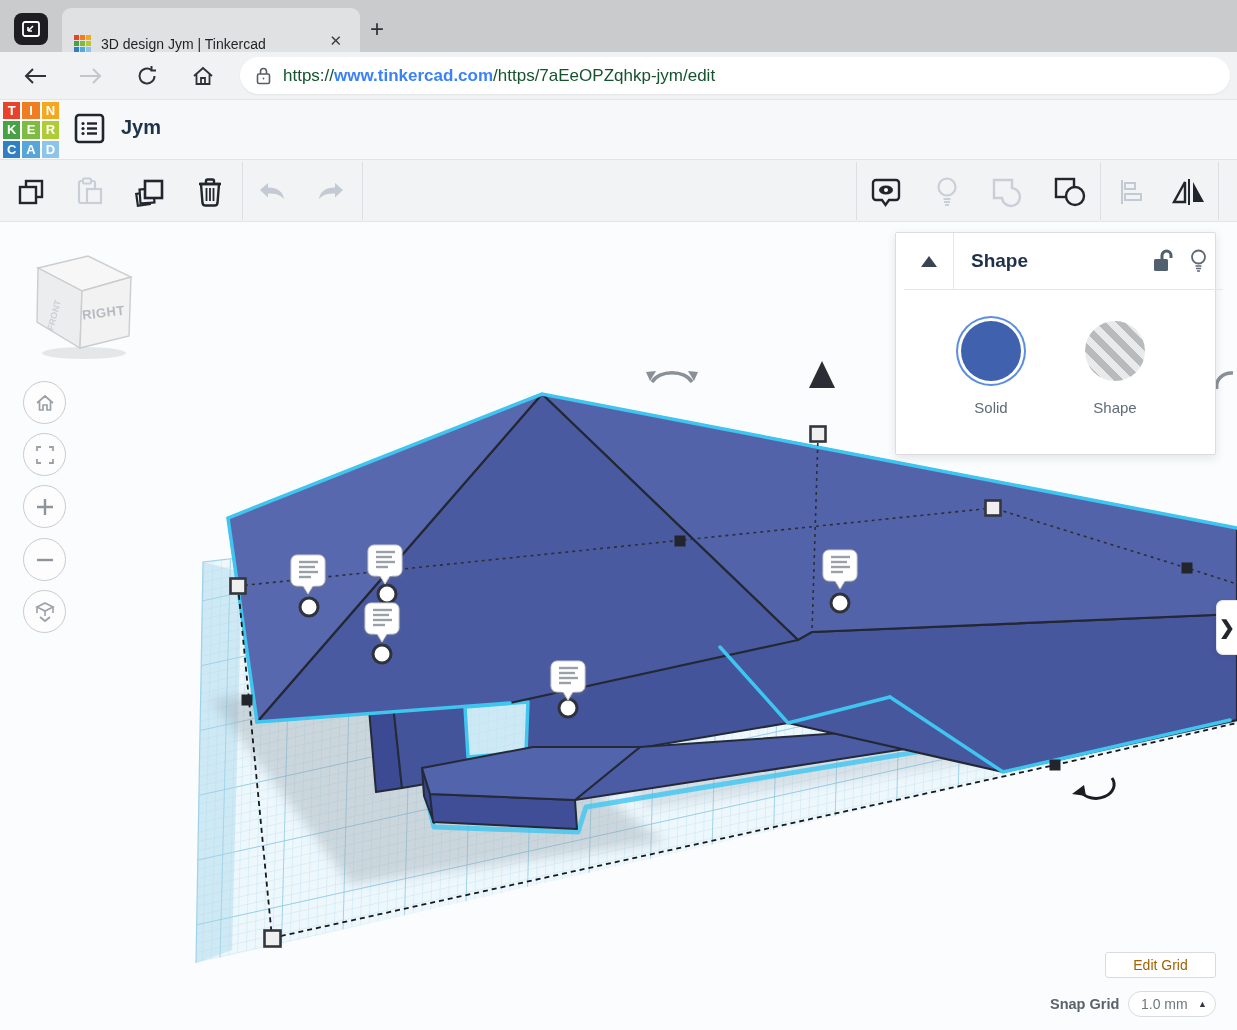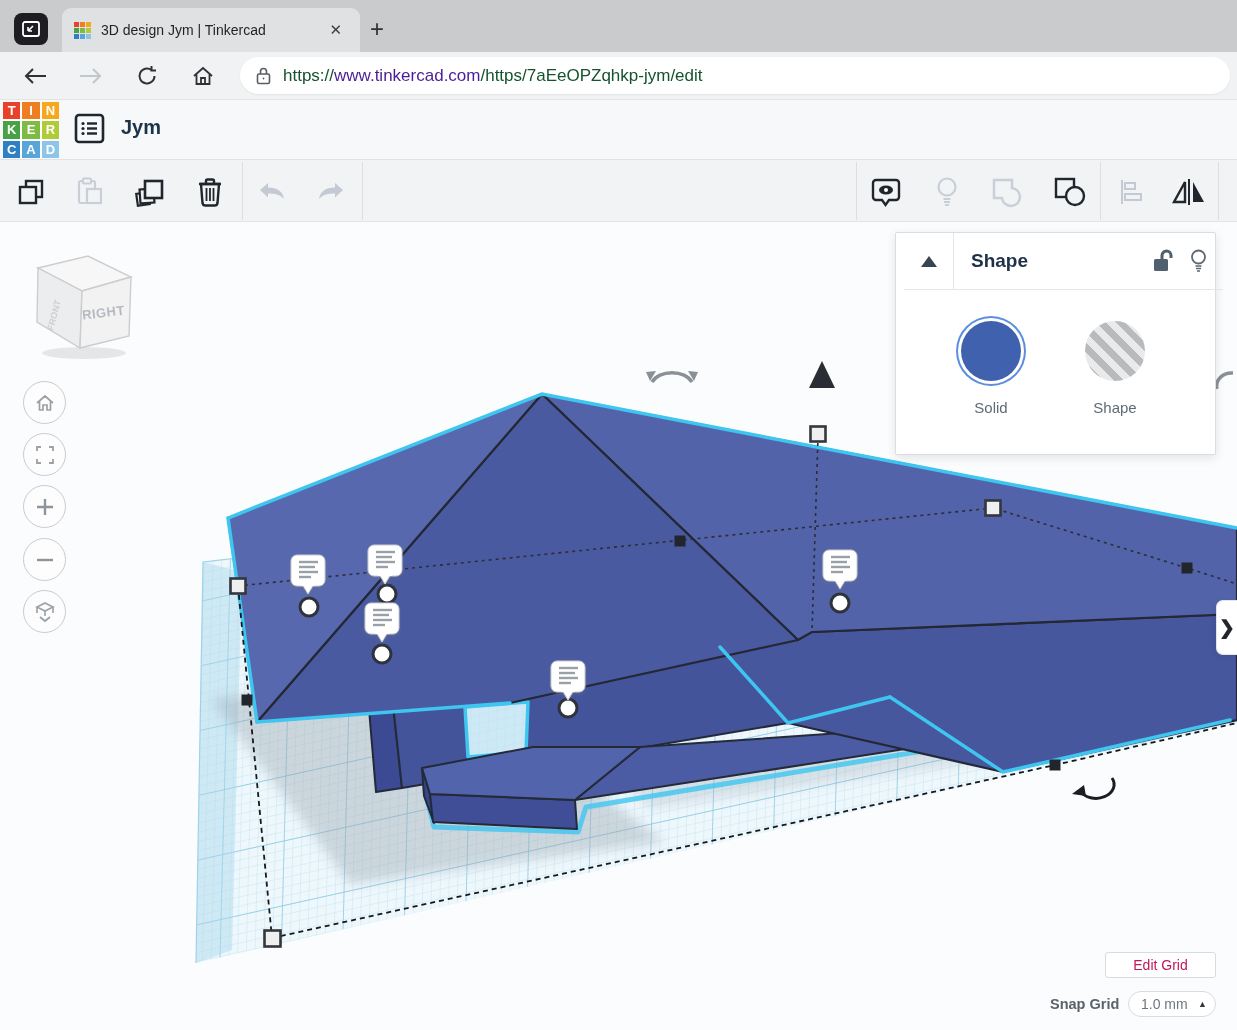--- a/index.html
+++ b/index.html
@@ -6,37 +6,37 @@
   html,body { width:1237px; height:1030px; overflow:hidden;
     font-family:"Liberation Sans", sans-serif; background:#FBFCFD; }
   .abs { position:absolute; }
   #stage { position:relative; width:1237px; height:1030px; }
 
   
   #titlebar { left:0; top:0; width:1237px; height:52px; background:#C9CBCC; }
   #winbtn { left:14px; top:13px; width:34px; height:32px; background:#1E1E22;
     border-radius:8px; display:flex; align-items:center; justify-content:center; }
   #tab { left:62px; top:8px; width:298px; height:44px; background:#DFE1E2;
-    border-radius:9px 9px 0 0; display:flex; align-items:center; padding:0 12px; }
+    border-radius:9px 9px 0 0; display:flex; align-items:flex-end; padding:0 12px; }
   .favicon { width:17px; height:17px; display:grid;
     grid-template-columns:repeat(3,1fr); grid-template-rows:repeat(3,1fr); gap:1px; }
   .favicon i { display:block; }
   #tab-title { margin-left:10px; font-size:14px; color:#1F2124; white-space:nowrap;
     overflow:hidden; flex:1; }
   #tab-close { font-size:15px; color:#3B3E42; padding:2px 6px; cursor:default; }
   #newtab { left:370px; top:17px; font-size:24px; color:#2E3235; line-height:24px; }
 
   #navbar { left:0; top:52px; width:1237px; height:48px; background:#F0F2F3;
     border-bottom:1px solid #E2E4E6; display:flex; align-items:center; }
   .navico { width:34px; height:34px; display:flex; align-items:center; justify-content:center; }
   #addressbar { left:240px; top:57px; width:990px; height:37px; background:#FFFFFF;
     border-radius:19px; display:flex; align-items:center; padding:0 16px;
     box-shadow:0 1px 2px rgba(0,0,0,.06); }
   #url { font-size:17px; margin-left:12px; white-space:nowrap; }
-  #url .dim { color:#14532d; } #url .host { color:#4c1d95; }
+  #url .dim { color:#14532d; } #url .host { color:#3b82f6;font-weight:bold; }
 
   
   #tkheader { left:0; top:100px; width:1237px; height:60px; background:#F7F8F9;
     border-bottom:1px solid #E1E3E5; }
   #logo { left:3px; top:102px; width:56px; height:56px; display:grid;
     grid-template-columns:repeat(3,1fr); grid-template-rows:repeat(3,1fr); gap:2px;
     background:#fff; }
   #logo span { display:flex; align-items:center; justify-content:center;
     color:#fff; font-weight:bold; font-size:13px; }
   .t0{background:#E8432A}.t1{background:#EF7D22}.t2{background:#F6A81C}
@@ -76,21 +76,21 @@
   .sp-label { margin-top:18px; font-size:15px; color:#5F6B76; }
 
   
   #edge-tab { left:1216px; top:600px; width:21px; height:55px; background:#fff;
     border:1px solid #E3E5E8; border-right:none; border-radius:7px 0 0 7px;
     box-shadow:-2px 2px 5px rgba(40,50,60,.10); display:flex; align-items:center;
     justify-content:center; font-size:19px; color:#23272D; font-weight:bold; }
 
   
   #edit-grid { left:1105px; top:952px; width:111px; height:26px; background:#fff;
-    border:1px solid #D9DCDF; border-radius:3px; font-size:14px; color:#be185d;
+    border:1px solid #D9DCDF; border-radius:3px; font-size:14px; color:#a16207;
     display:flex; align-items:center; justify-content:center; }
   #snap-label { left:1050px; top:996px; font-size:14.5px; color:#5B626B;font-weight:bold; }
   #snap-select { left:1128px; top:991px; width:88px; height:26px; background:#fff;
     border:1px solid #D9DCDF; border-radius:13px; display:flex; align-items:center;
     padding:0 8px 0 12px; font-size:14px; color:#6F7680; }
   #snap-arrow { margin-left:auto; font-size:9px; color:#34383E; }
 </style>
 </head>
 <body>
 

